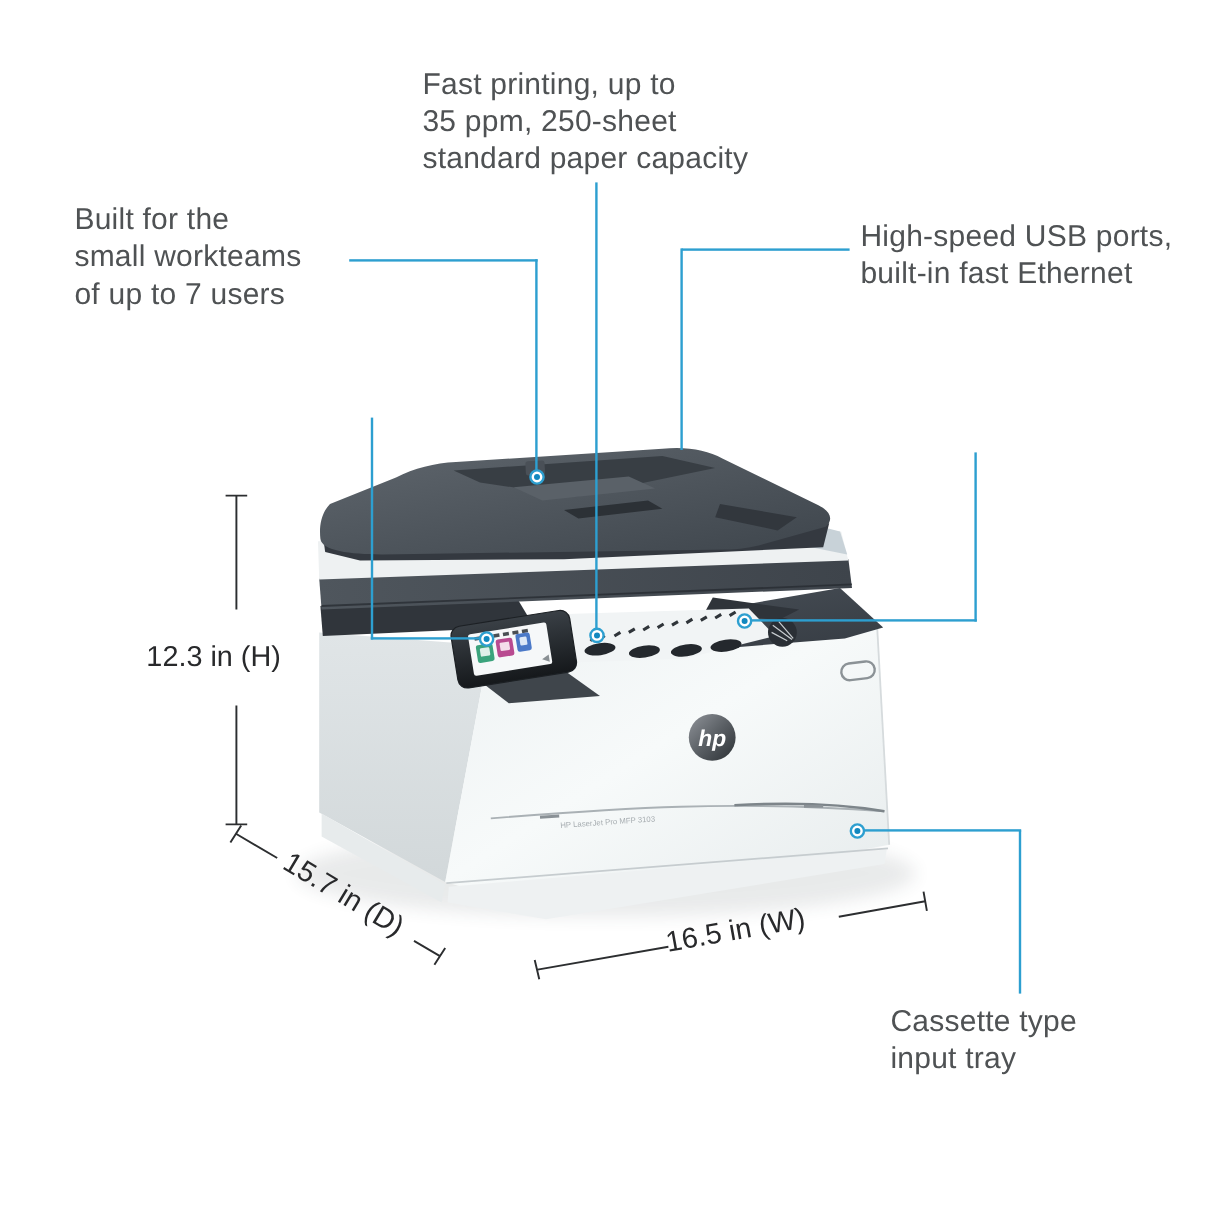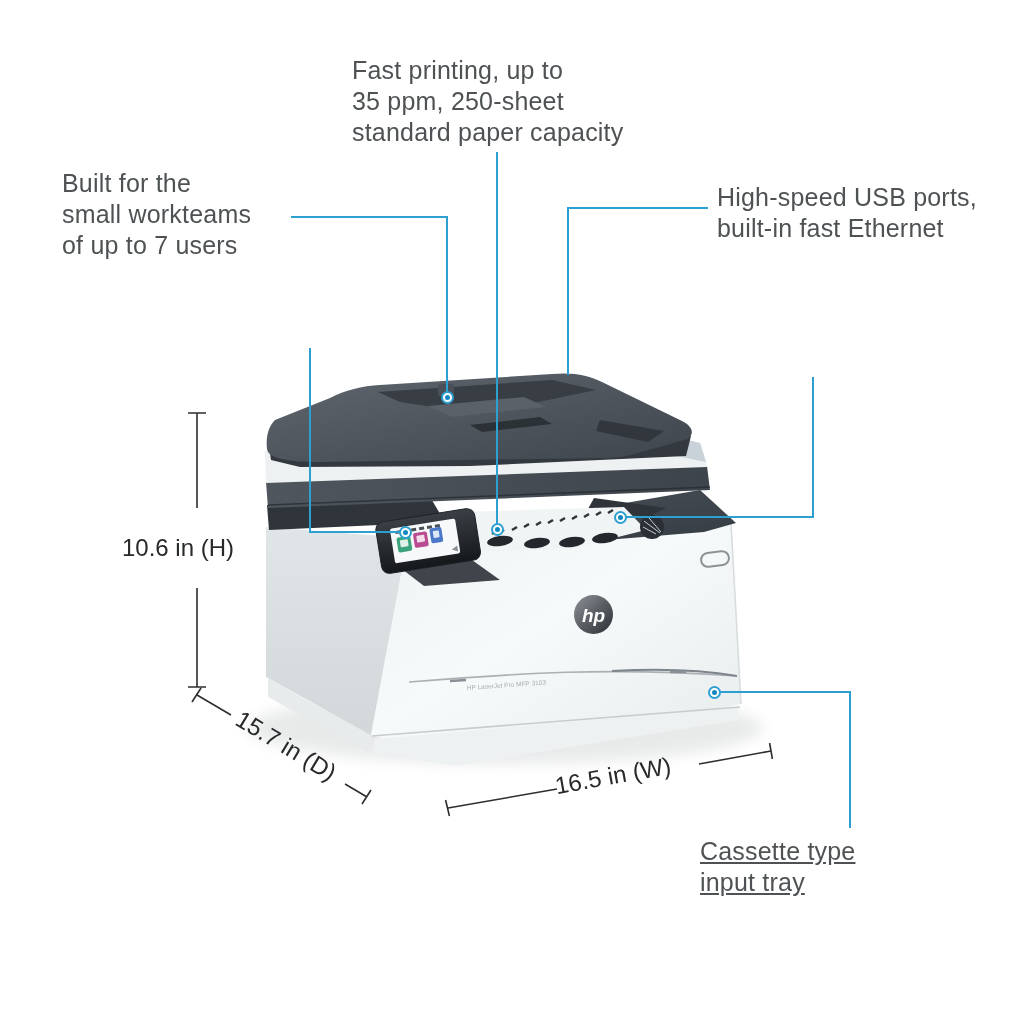--- a/index.html
+++ b/index.html
@@ -172,20 +172,20 @@
   <div class="dot" style="left:708px;top:686px;"></div>
 
   <div class="callout center" style="left:352px;top:55px;width:296px;">Fast printing, up to
 35 ppm, 250-sheet
 standard paper capacity</div>
   <div class="callout center" style="left:62px;top:168px;width:232px;">Built for the
 small workteams
 of up to 7 users</div>
   <div class="callout left" style="left:717px;top:182px;width:262px;">High-speed USB ports,
 built-in fast Ethernet</div>
-  <div class="callout center" style="left:700px;top:836px;width:216px;text-decoration:underline;">Cassette type
+  <div class="callout center" style="left:742px;top:836px;width:216px;">Cassette type
 input tray</div>
 
-  <div class="dim" style="left:120px;top:533px;width:116px;">10.6 in (H)</div>
+  <div class="dim" style="left:120px;top:533px;width:116px;">12.3 in (H)</div>
   <div class="dim" style="left:206px;top:731px;width:160px;transform:rotate(31deg);">15.7 in (D)</div>
   <div class="dim" style="left:535px;top:761px;width:156px;transform:rotate(-10.2deg);">16.5 in (W)</div>
 
 </div>
 
 </body></html>

